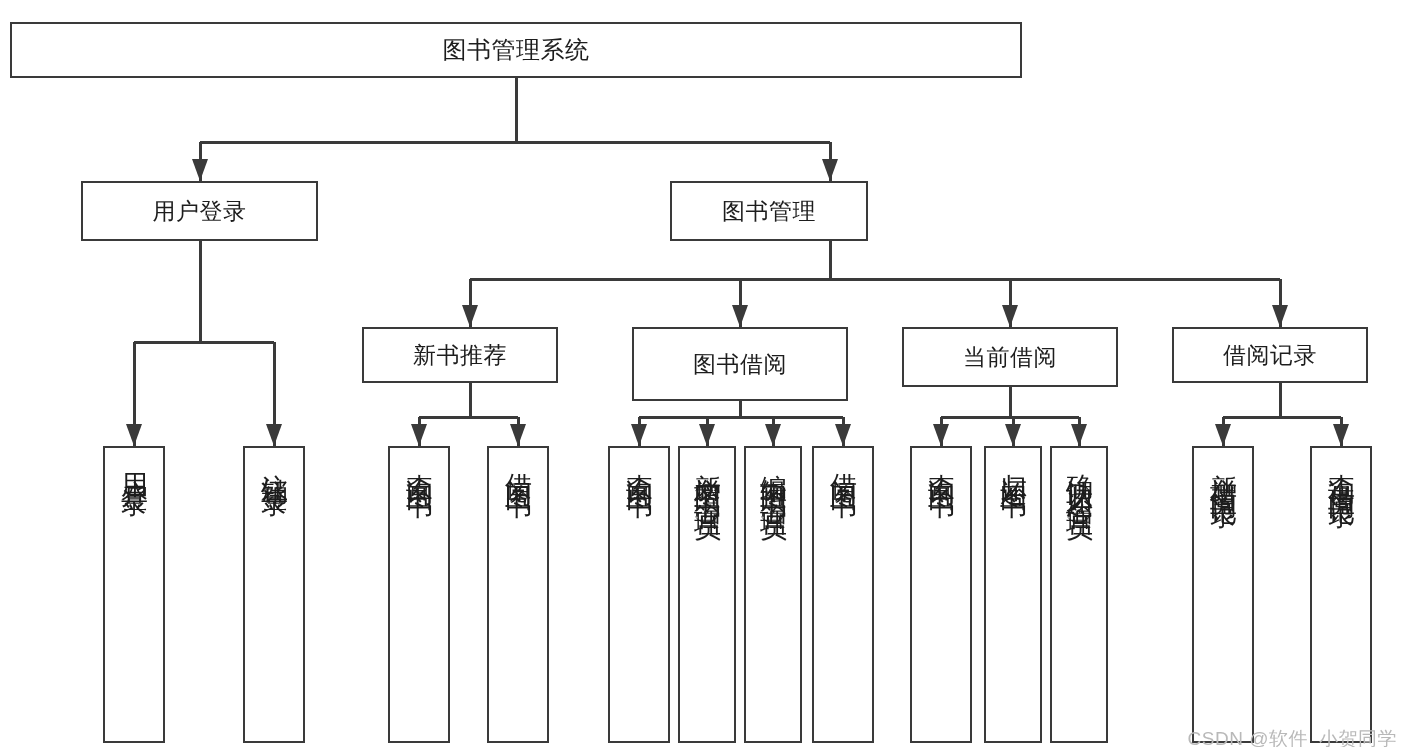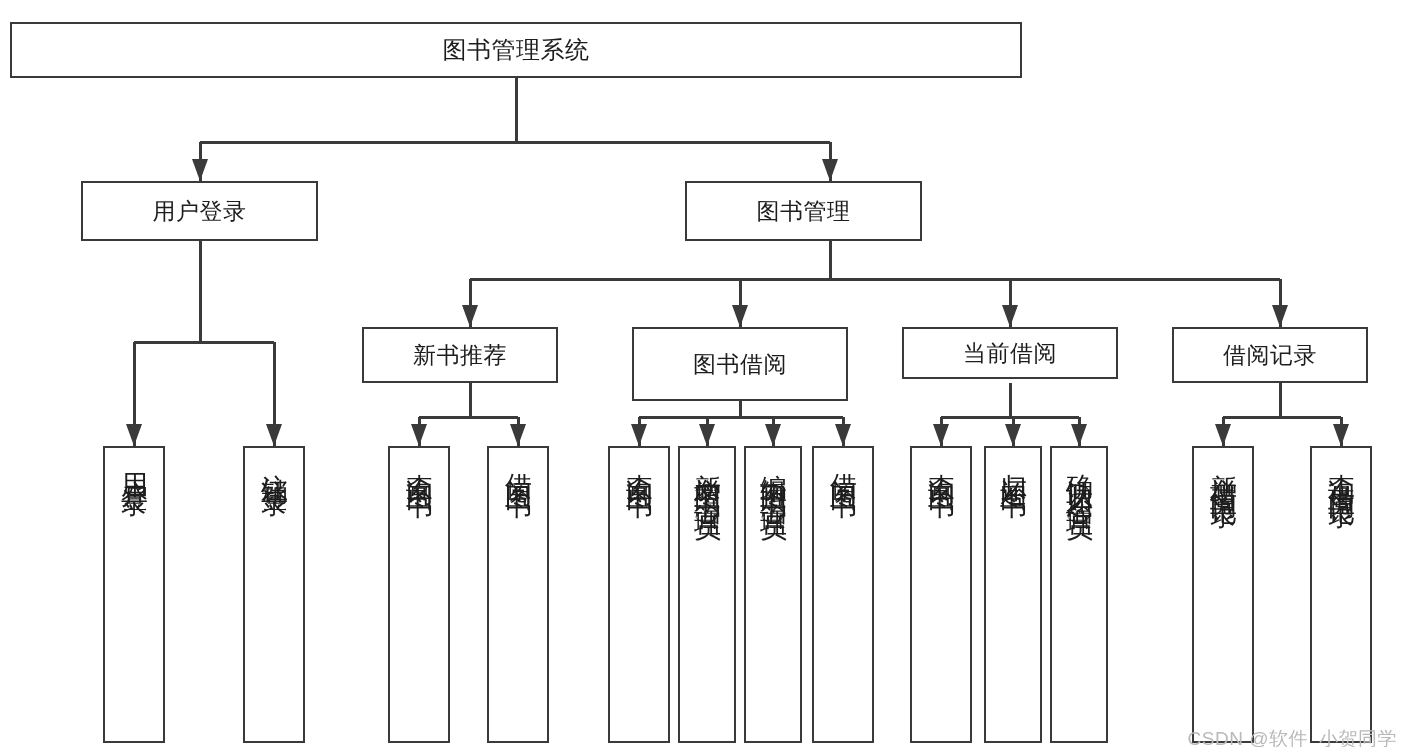--- a/index.html
+++ b/index.html
@@ -133,30 +133,30 @@
       <polygon points="1333,415 1349,415 1341,437" fill="#3a3a3a"></polygon>
     </svg>
 
   <div id="nodes">
       <div class="node horiz root" id="node-root" style="left: 10px; top: 13px; width: 1012px; height: 56px;">
         <span class="node-label">图书管理系统</span>
       </div>
       <div class="node horiz" id="node-user_login" style="left: 81px; top: 172px; width: 237px; height: 60px;">
         <span class="node-label">用户登录</span>
       </div>
-      <div class="node horiz" id="node-book_manage" style="left: 685px; top: 172px; width: 237px; height: 60px;">
+      <div class="node horiz" id="node-book_manage" style="left: 670px; top: 172px; width: 198px; height: 60px;">
         <span class="node-label">图书管理</span>
       </div>
       <div class="node horiz" id="node-new_book_rec" style="left: 362px; top: 318px; width: 196px; height: 56px;">
         <span class="node-label">新书推荐</span>
       </div>
       <div class="node horiz" id="node-book_borrow" style="left: 632px; top: 318px; width: 216px; height: 74px;">
         <span class="node-label">图书借阅</span>
       </div>
-      <div class="node horiz" id="node-current_borrow" style="left: 902px; top: 318px; width: 216px; height: 52px;">
+      <div class="node horiz" id="node-current_borrow" style="left: 902px; top: 318px; width: 216px; height: 60px;">
         <span class="node-label">当前借阅</span>
       </div>
       <div class="node horiz" id="node-borrow_record" style="left: 1172px; top: 318px; width: 196px; height: 56px;">
         <span class="node-label">借阅记录</span>
       </div>
       <div class="node vert" id="node-leaf_user_login" style="left: 103px; top: 437px; width: 62px; height: 297px;">
         <span class="node-label">用户登录</span>
       </div>
       <div class="node vert" id="node-leaf_logout" style="left: 243px; top: 437px; width: 62px; height: 297px;">
         <span class="node-label">注销登录</span>

